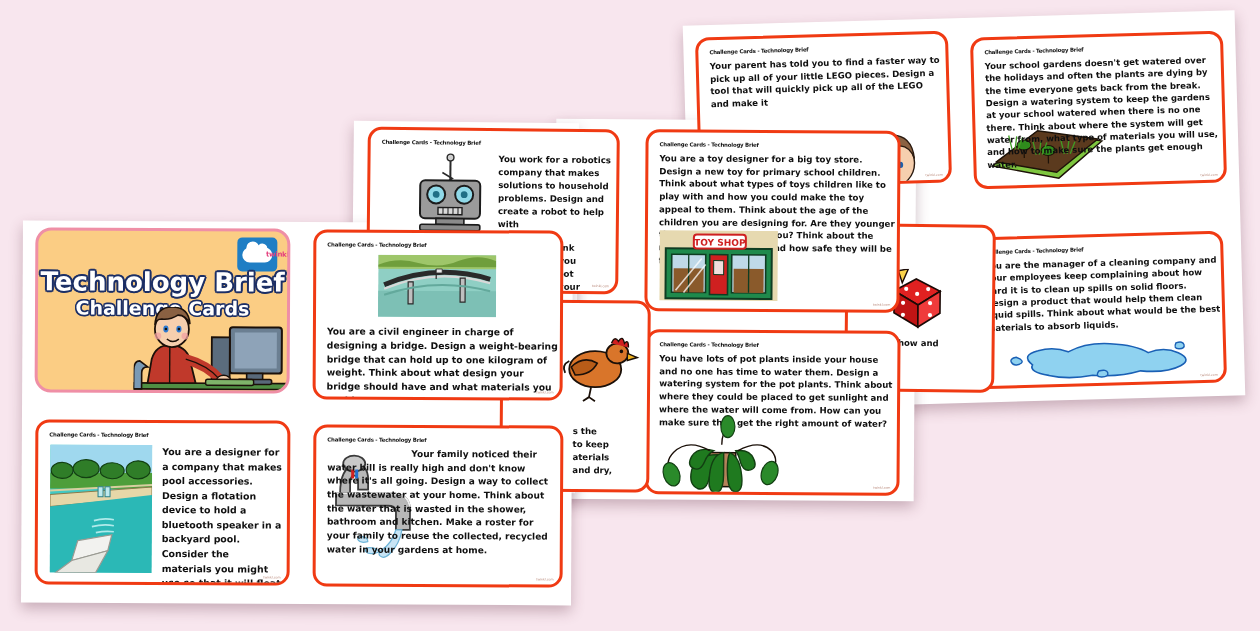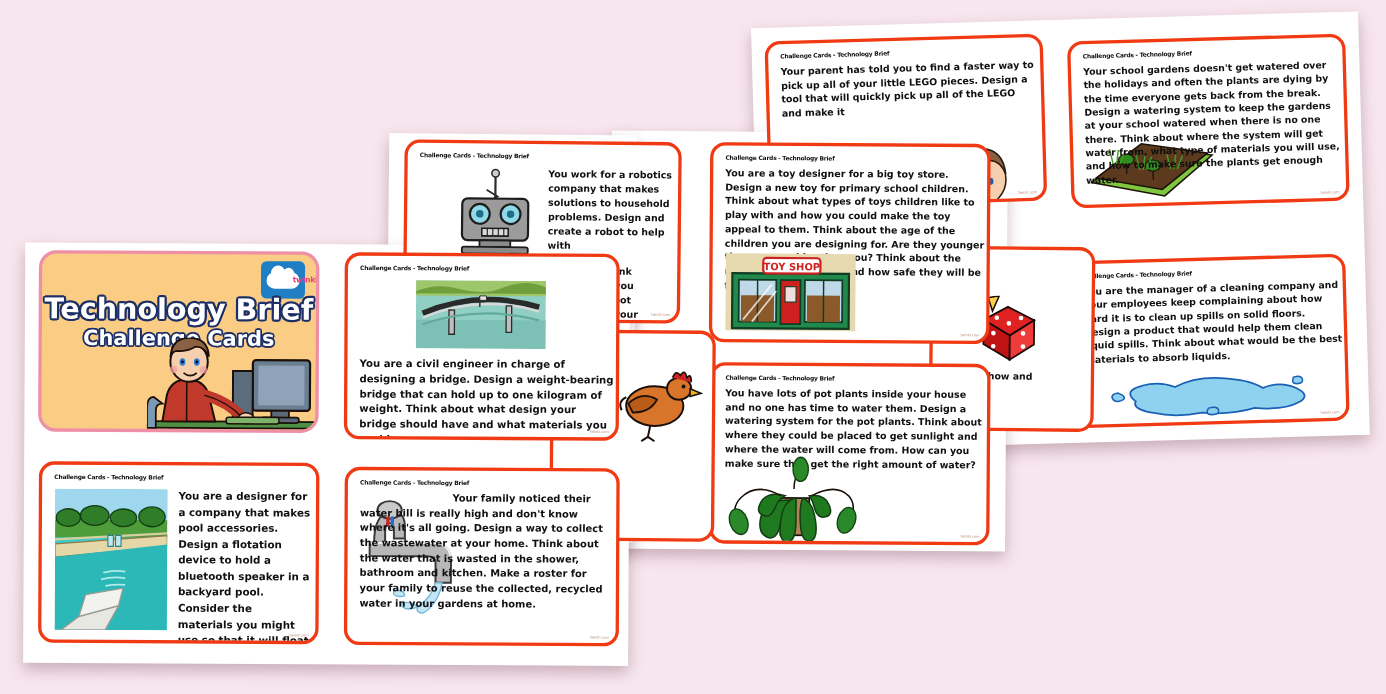--- a/index.html
+++ b/index.html
@@ -260,20 +260,21 @@
       <ellipse cx="56" cy="22" rx="11" ry="10" fill="#d9752a" stroke="#1b1009" stroke-width="1.8"></ellipse>
       <path d="M50 12 q3-8 7-2 q4-7 6 2 q4-5 4 4" fill="#d02020" stroke="#1b1009" stroke-width="1.4"></path>
       <polygon points="66,22 76,26 66,29" fill="#f0b21e" stroke="#1b1009" stroke-width="1.4"></polygon>
       <circle cx="60" cy="20" r="1.8" fill="#1b1009"></circle>
       <path d="M10 36 q12-12 26-4 q-6 12-22 12z" fill="#b85c18" stroke="#1b1009" stroke-width="1.6"></path>
       <path d="M8 30 q-8 4-4 12" fill="none" stroke="#1b1009" stroke-width="1.8"></path>
       <g stroke="#1b1009" stroke-width="1.8" fill="none">
         <path d="M30 56 l-2 10 M28 66 l-6 4 M28 66 l6 4"></path>
       </g>
     </svg>
+    <div class="card-text" style="position:absolute;left:70px;top:122px;width:75px;font-size:8.6px;line-height:1.5;">s the<br>to keep<br>aterials<br>and dry,</div>
   </div>
 
   <div class="card" style="left:313px;top:230px;width:250px;height:170px;transform:rotate(0.3deg);">
     <div class="card-label" style="position:absolute;left:11px;top:9px;font-size:5.4px;">Challenge Cards - Technology Brief</div>
     <svg class="ill" style="left:62px;top:22px;" width="118" height="62" viewBox="0 0 118 62">
       <rect x="0" y="0" width="118" height="62" fill="#8fcfc4"></rect>
       <rect x="0" y="0" width="118" height="14" fill="#9ec66a"></rect>
       <path d="M0 10 q20-8 40-2 q22 6 40-2 q20-8 38 0 l0 6 l-118 0z" fill="#6f9e3c"></path>
       <rect x="0" y="36" width="118" height="26" fill="#7dc0b5"></rect>
       <path d="M6 30 q52-22 106-6" fill="none" stroke="#2a2a2a" stroke-width="5"></path>

